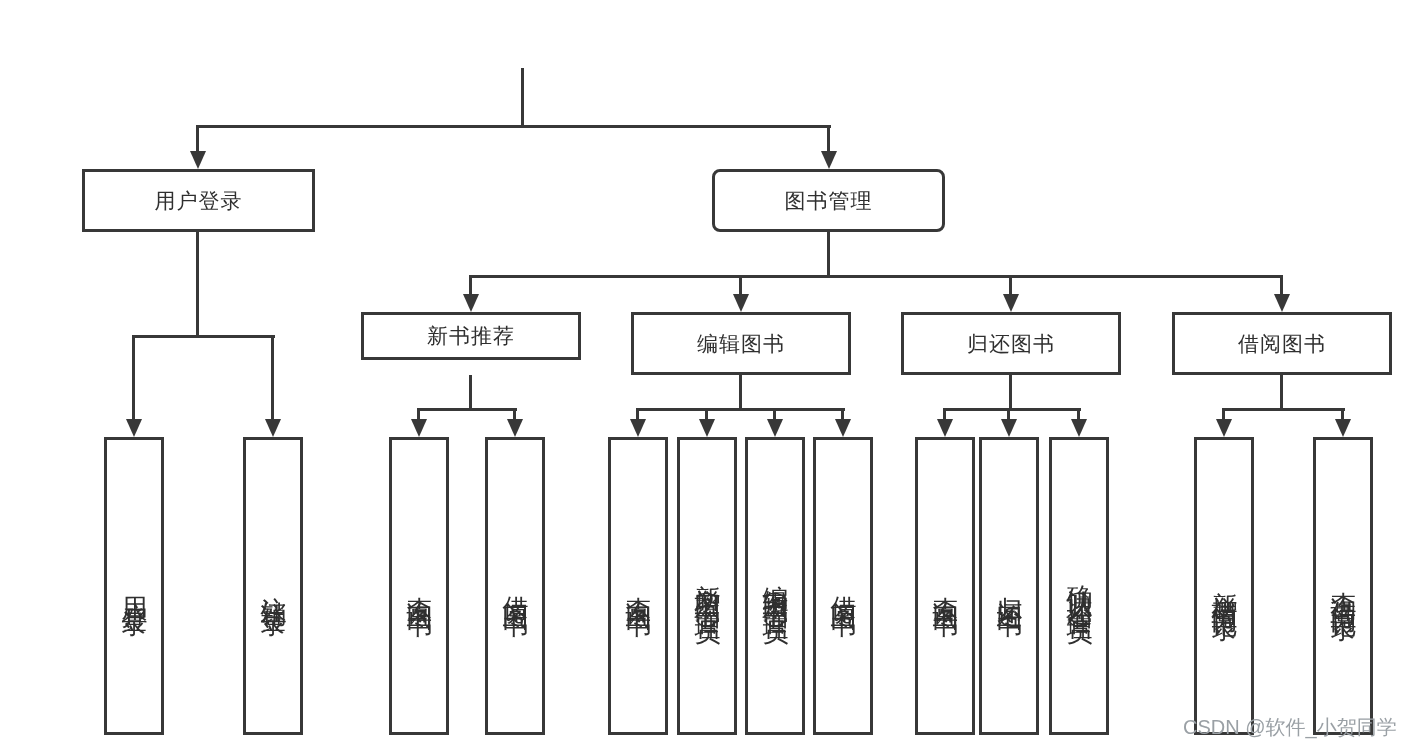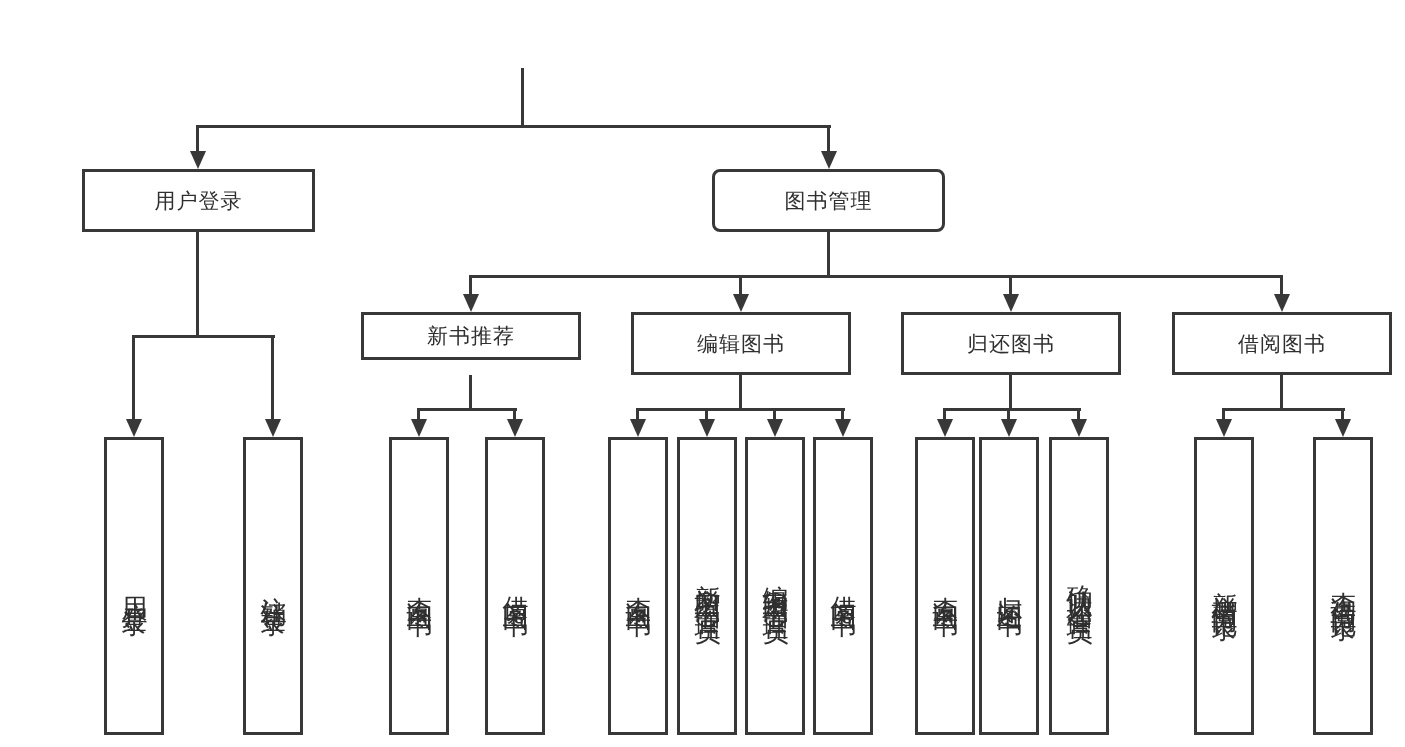--- a/index.html
+++ b/index.html
@@ -173,14 +173,15 @@
     <span>确认归还（管理员）</span>
   </div>
 
   <div class="node leaf" style="left:1194px;top:437px;width:60px;height:298px;">
     <span>新增借阅记录</span>
   </div>
   <div class="node leaf" style="left:1313px;top:437px;width:60px;height:298px;">
     <span>查询借阅记录</span>
   </div>
 
+  <div class="watermark">CSDN @软件_小贺同学</div>
 
 </div>
 
 </body></html>

